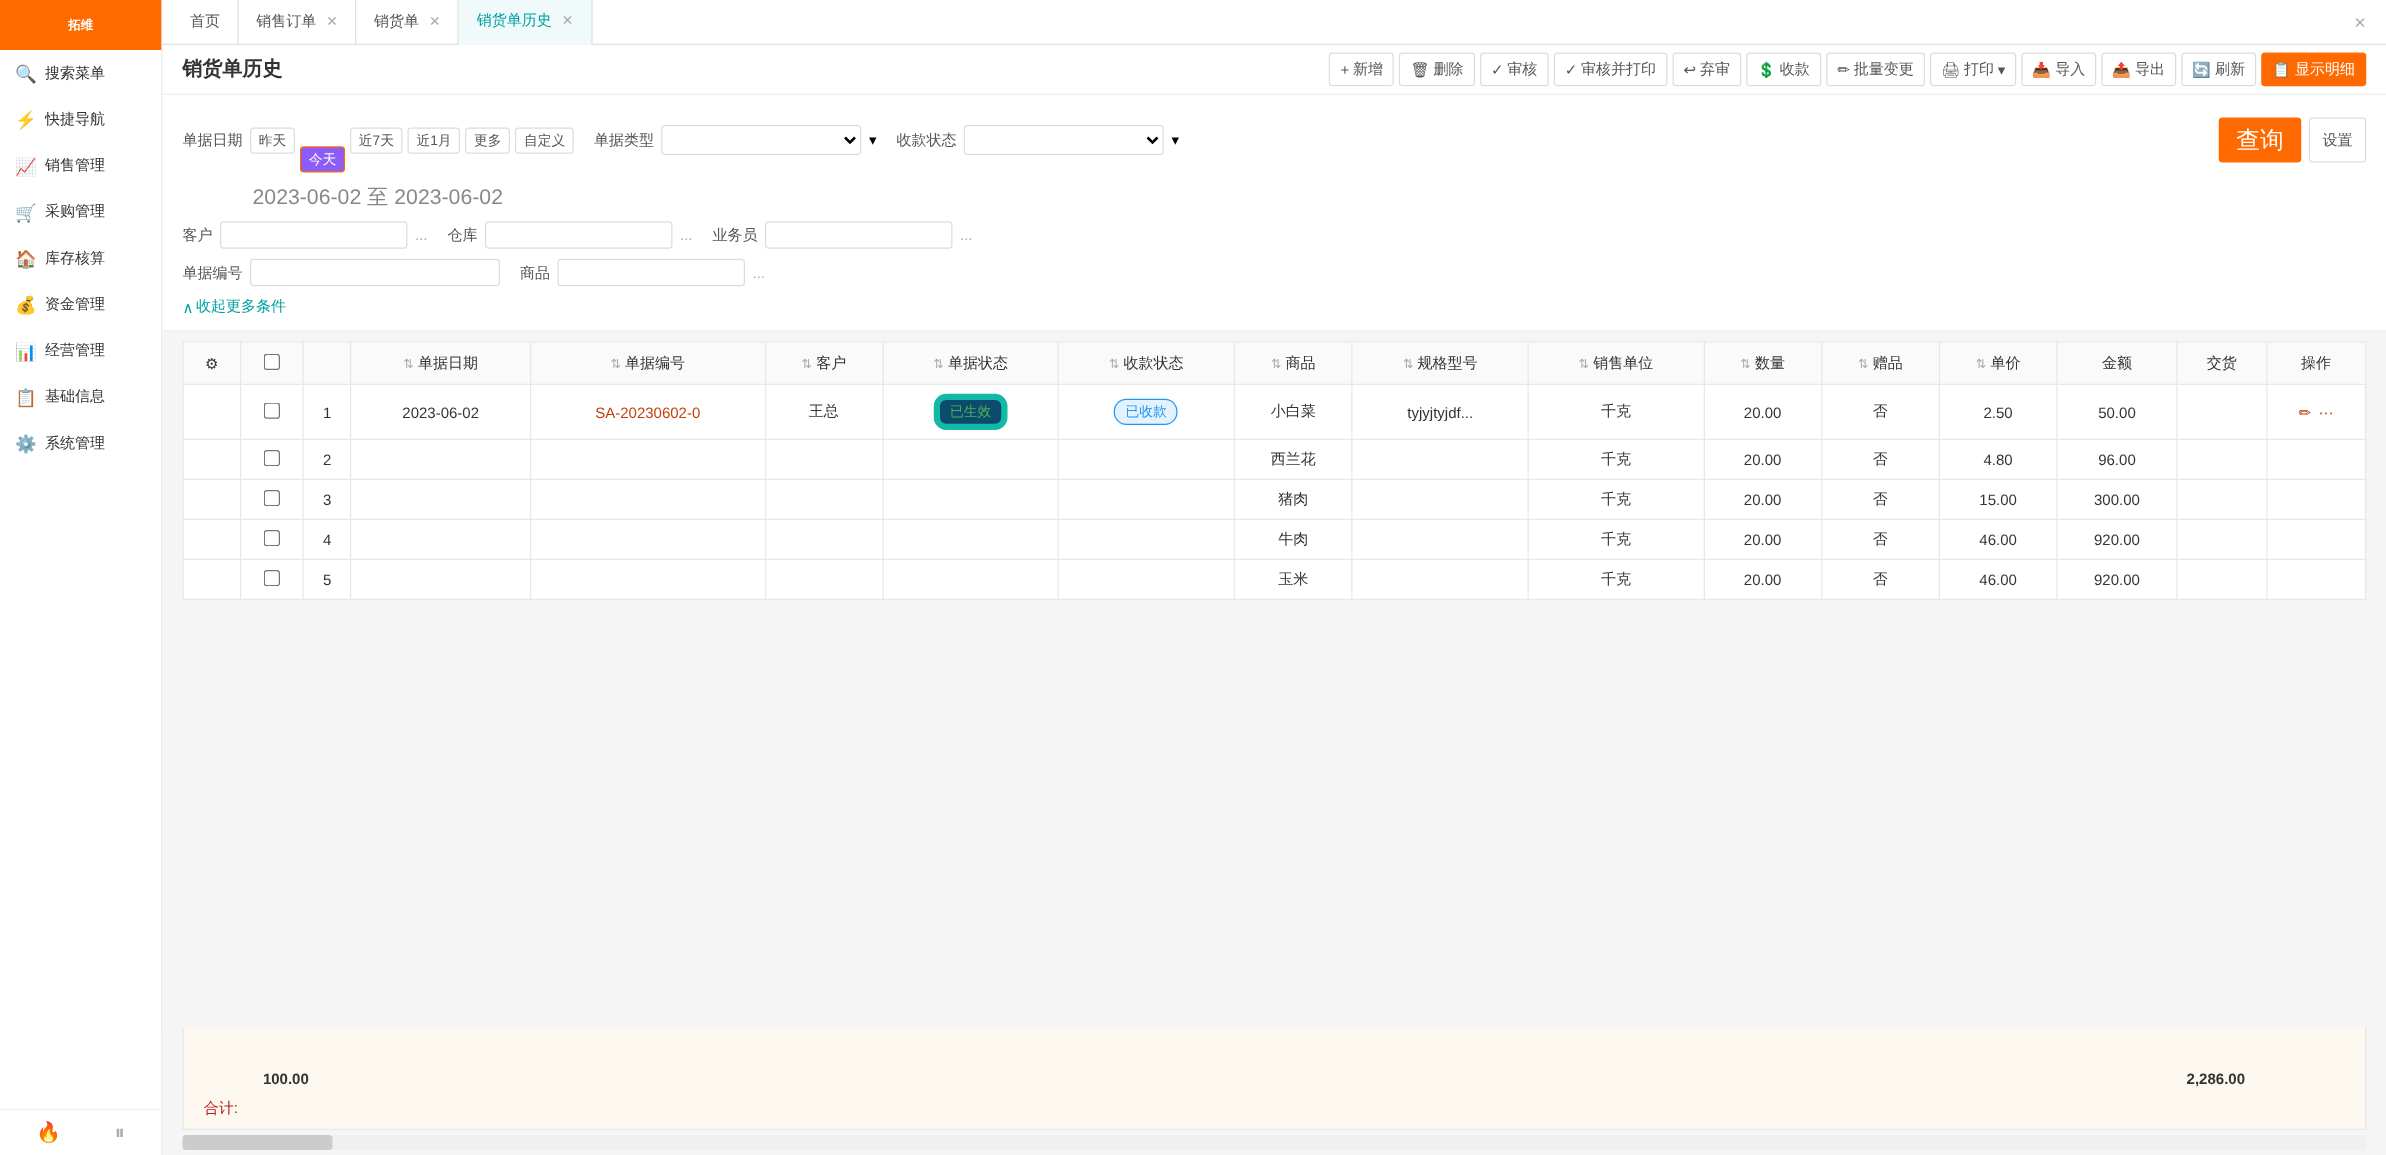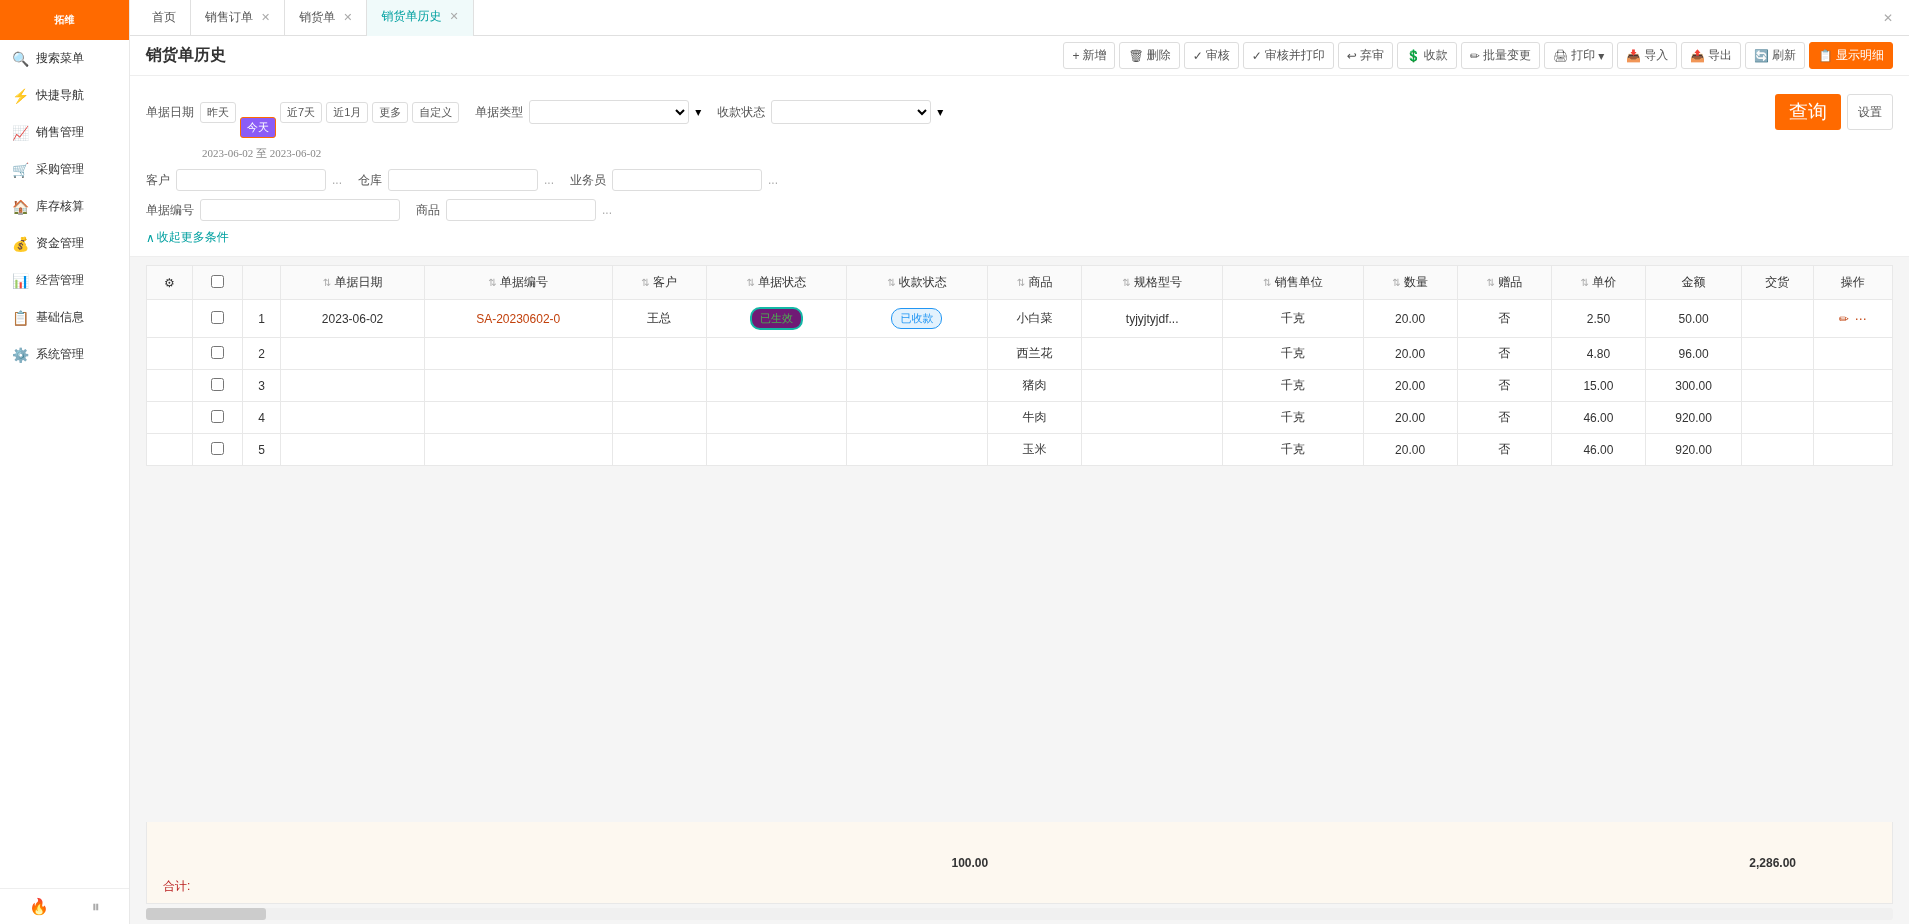--- a/index.html
+++ b/index.html
@@ -171,23 +171,22 @@
       color: #555;
       background: #fff;
     }
     .date-quick-btn.active {
       background: #8b5cf6;
       color: #fff;
       border-color: #ff6a00;
       margin-top: 31px;
     }
     .date-range-text {
-      font-size: 11px;
+      font-size: 17px;
       color: #888;
-      font-family: Liberation Serif, serif;
     }
     .collapse-btn {
       color: #00a0a0;
       cursor: pointer;
       font-size: 12px;
       display: flex;
       align-items: center;
       gap: 2px;
     }
 
@@ -239,21 +238,21 @@
       text-align: center;
       color: #333;
     }
     .data-table .sort-icon { color: #aaa; font-size: 10px; }
     .status-badge {
       display: inline-block;
       padding: 2px 8px;
       border-radius: 10px;
       font-size: 11px;
     }
-    .status-active { background: #701a75; color: #4caf50; border: 2px solid #14b8a6; }
+    .status-active { background: #0c4a6e; color: #4caf50; border: 5px solid #14b8a6; }
     .status-paid { background: #e3f2fd; color: #2196f3; border: 1px solid #2196f3; }
     .action-btns { display: flex; justify-content: center; gap: 6px; }
     .action-link { color: #c2410c; cursor: pointer; text-decoration: none; }
 
     
     .table-footer {
       background: #fff;
       border: 1px solid #e8e8e8;
       border-top: none;
       padding: 8px 16px;
@@ -697,21 +696,21 @@
     <td>920.00</td>
     <td></td>
     <td></td>
   </tr>
         </tbody>
     </table>
   </div>
 
   <div class="table-footer" style="margin:0 16px;">
     <span class="footer-label">合计:</span>
-    <span style="flex:1; text-align:center; padding-right:20px;">
+    <span style="flex:1; text-align:left; padding-right:20px;">
       <span class="footer-total">100.00</span>
     </span>
     <span style="padding-right: 80px;">
       <span class="footer-total">2,286.00</span>
     </span>
   </div>
 
   <div class="scroll-bar-area" style="margin:4px 16px;">
     <div class="scroll-bar-thumb"></div>
   </div>

